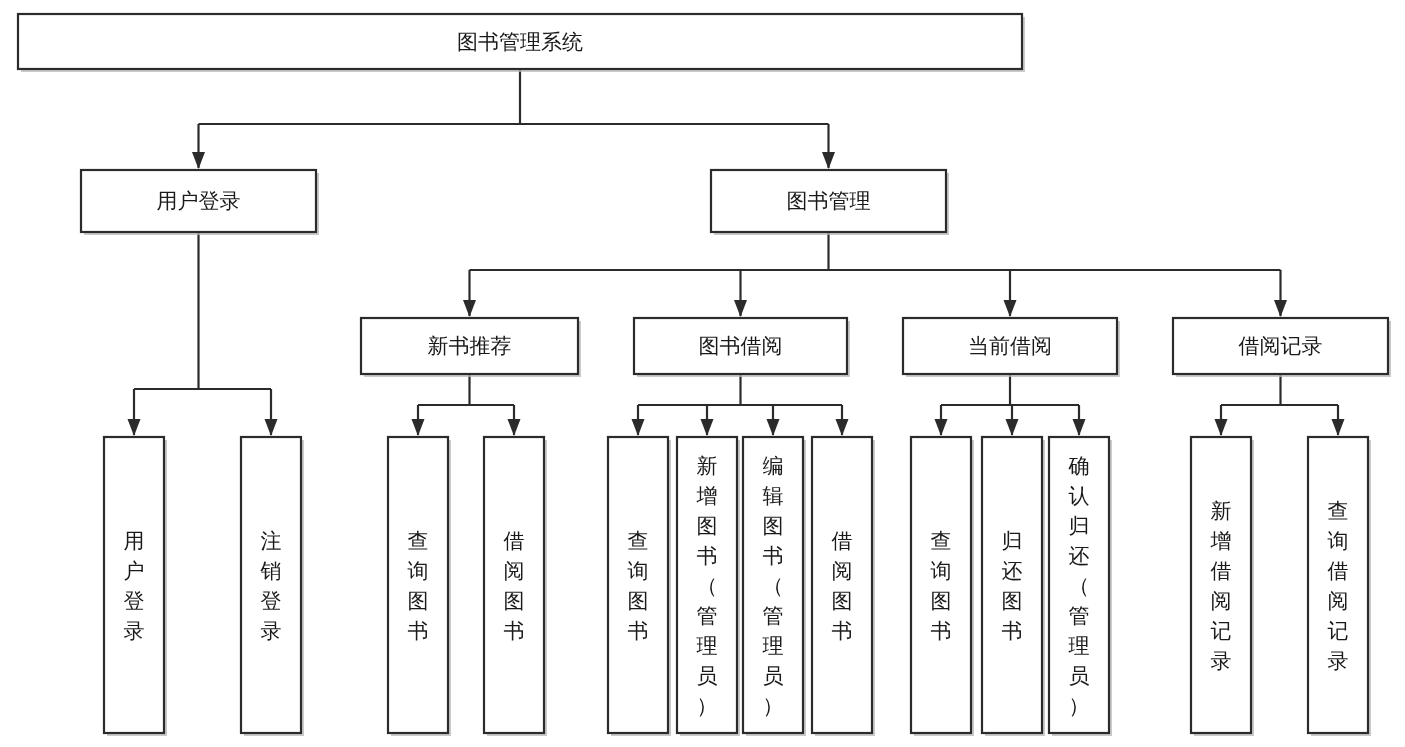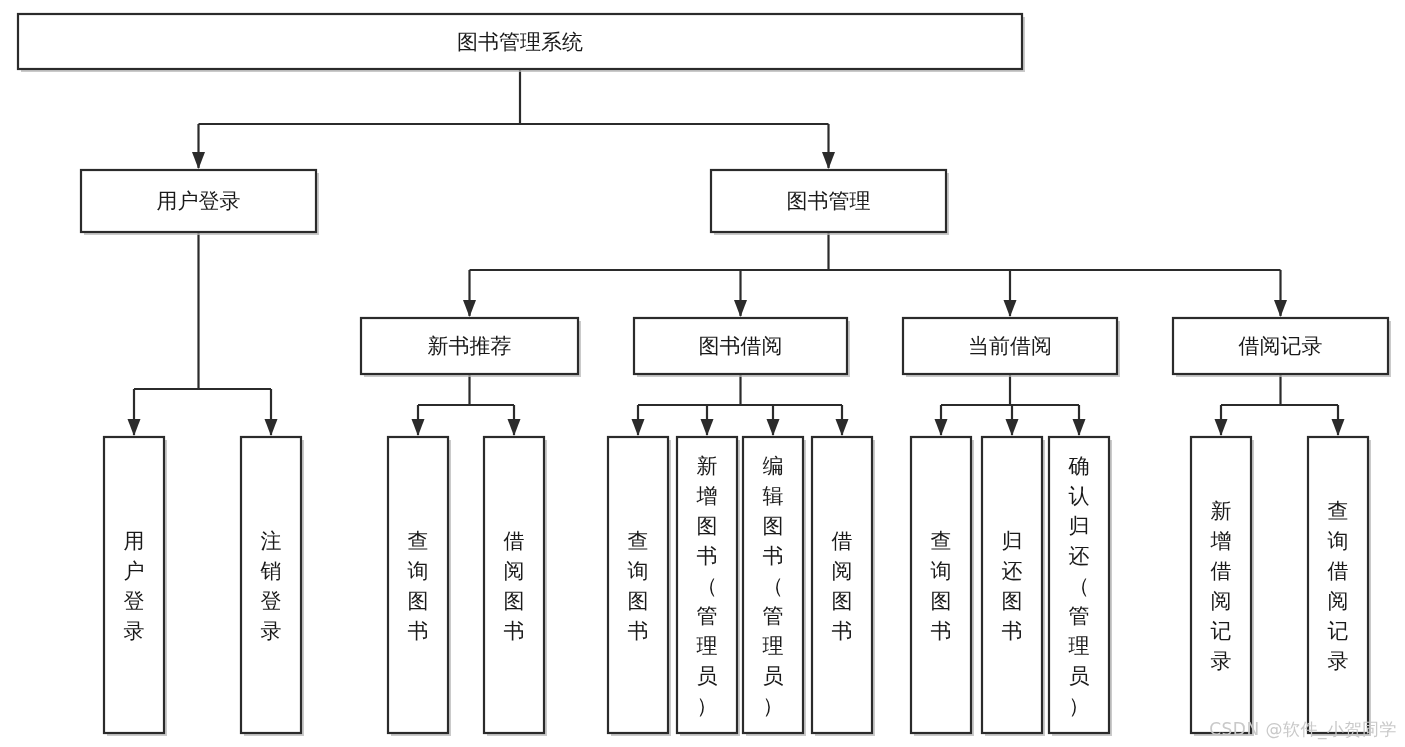--- a/index.html
+++ b/index.html
@@ -226,14 +226,13 @@
           <rect x="1191" y="437" width="60" height="296" class="node-box"></rect>
           <text x="1221" class="node-label-v"><tspan x="1221" y="518.4">新</tspan><tspan x="1221" y="548.4">增</tspan><tspan x="1221" y="578.4">借</tspan><tspan x="1221" y="608.4">阅</tspan><tspan x="1221" y="638.4">记</tspan><tspan x="1221" y="668.4">录</tspan></text>
         </g>
         <g>
           <rect x="1311" y="440" width="60" height="296" class="node-shadow"></rect>
           <rect x="1308" y="437" width="60" height="296" class="node-box"></rect>
           <text x="1338" class="node-label-v"><tspan x="1338" y="518.4">查</tspan><tspan x="1338" y="548.4">询</tspan><tspan x="1338" y="578.4">借</tspan><tspan x="1338" y="608.4">阅</tspan><tspan x="1338" y="638.4">记</tspan><tspan x="1338" y="668.4">录</tspan></text>
         </g>
       </g>
   </svg>
-  <div class="watermark-text">CSDN @软件_小贺同学</div>
 </div>
 
 </body></html>

